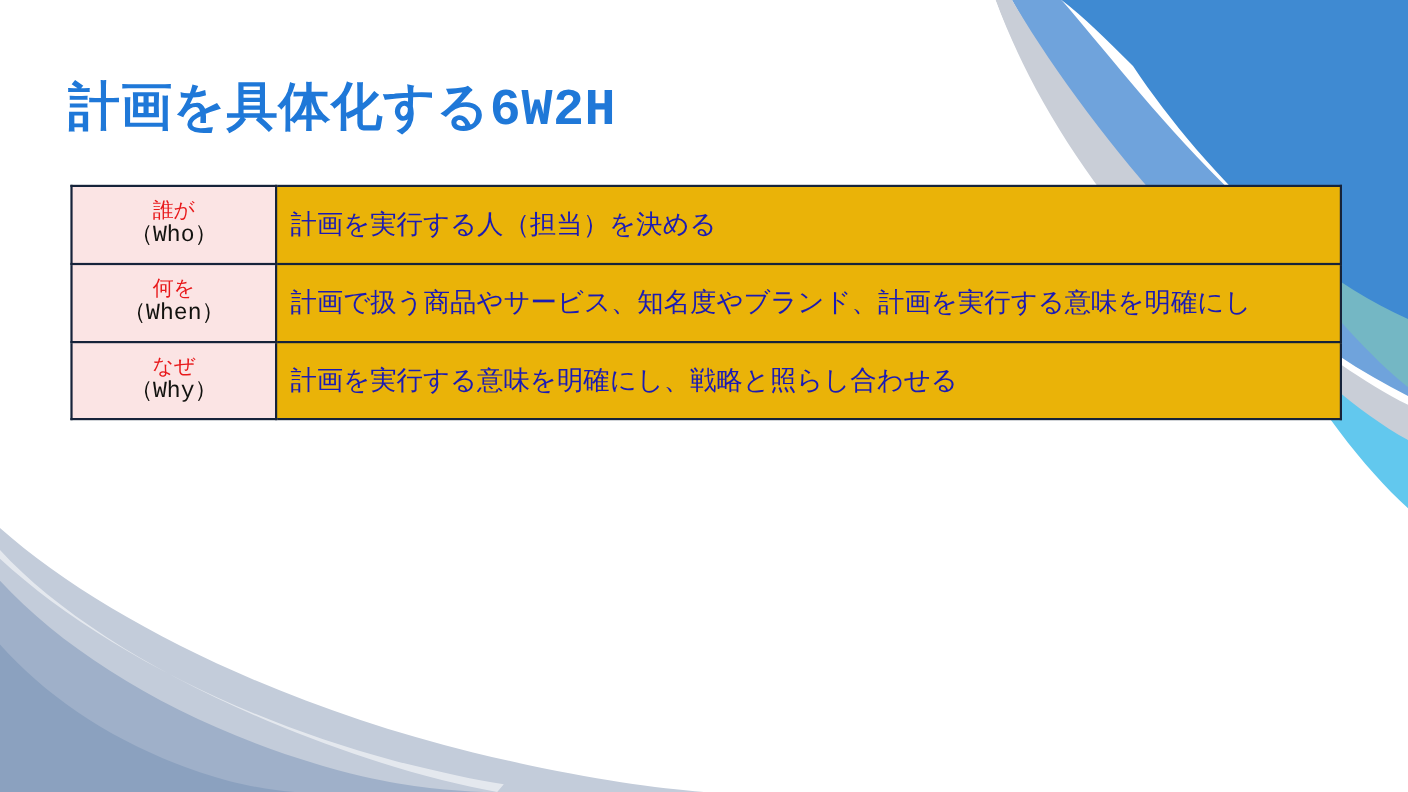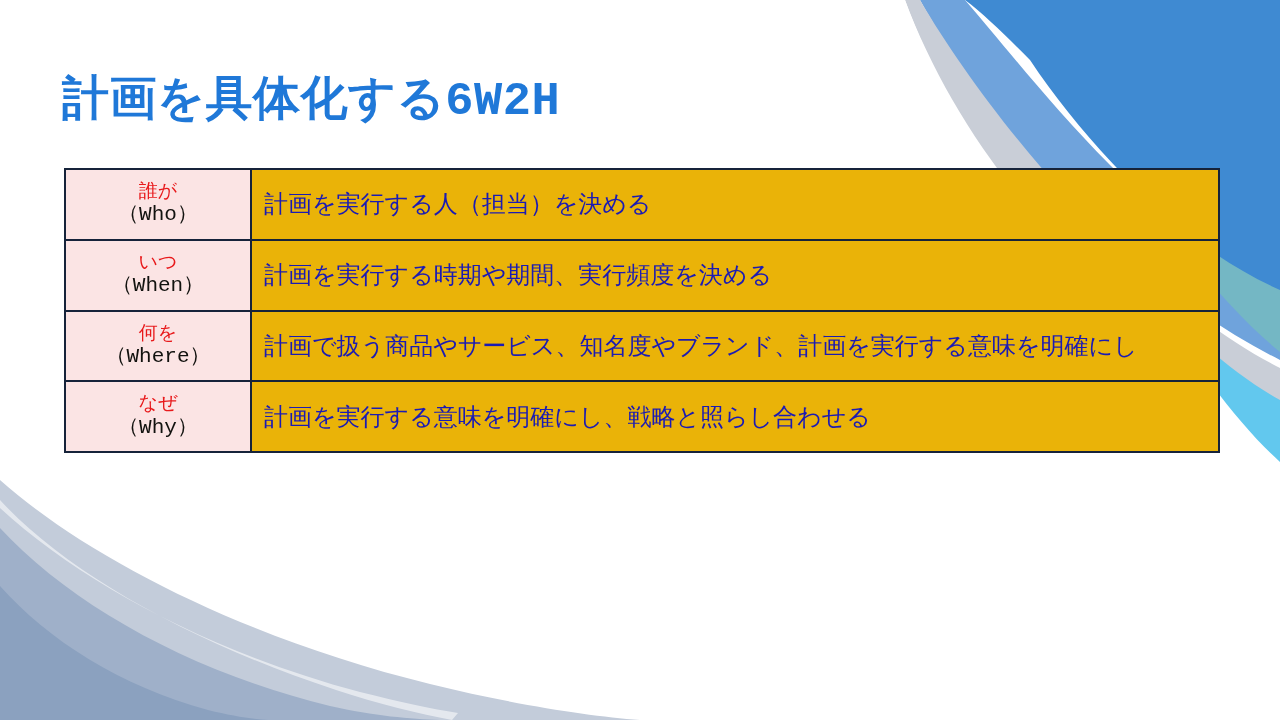--- a/index.html
+++ b/index.html
@@ -126,35 +126,26 @@
       <tr>
         <td class="label-cell">
           <span class="label-ja">誰が</span>
           <span class="label-en">（Who）</span>
         </td>
         <td class="desc-cell">
           <span class="desc-text">計画を実行する人（担当）を決める</span>
         </td>
       </tr>
 
-      <tr>
-        <td class="label-cell">
-          <span class="label-ja">いつ</span>
-          <span class="label-en">（When）</span>
-        </td>
-        <td class="desc-cell">
-          <span class="desc-text">計画を実行する時期や期間、実行頻度を決める</span>
-        </td>
-      </tr>
 
 
       <tr>
         <td class="label-cell">
           <span class="label-ja">何を</span>
-          <span class="label-en">（Where）</span>
+          <span class="label-en">（When）</span>
         </td>
         <td class="desc-cell">
           <span class="desc-text">計画で扱う商品やサービス、知名度やブランド、計画を実行する意味を明確にし</span>
         </td>
       </tr>
 
 
 
 
       <tr>

